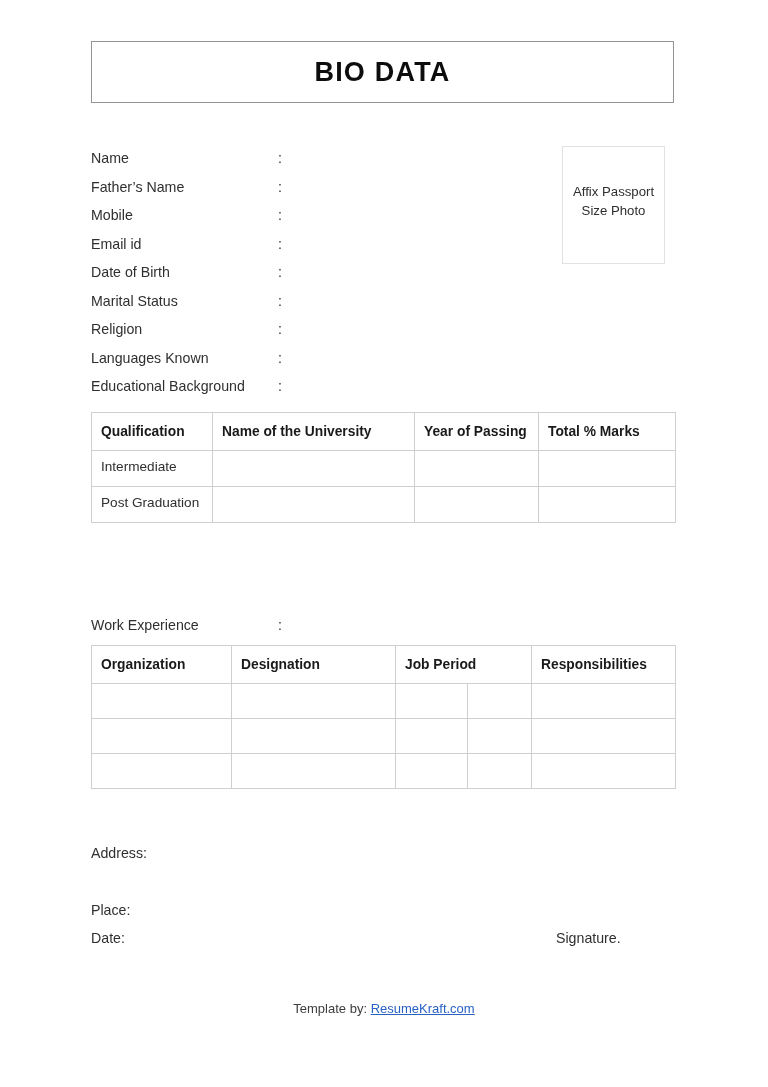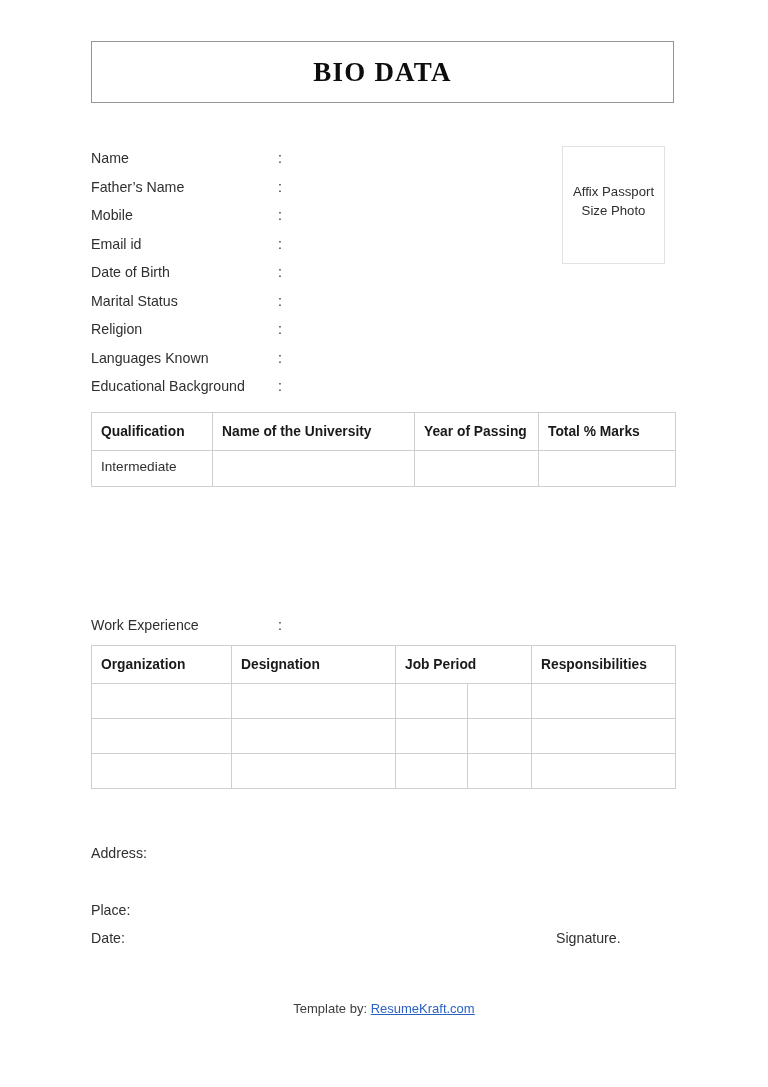--- a/index.html
+++ b/index.html
@@ -31,21 +31,21 @@
     top: 41px;
     width: 583px;
     height: 62px;
     border: 1.6px solid #949494;
     box-sizing: border-box;
     display: flex;
     align-items: center;
     justify-content: center;
   }
   .title-text {
-    font-family: Liberation Serif, serif;
+    font-family: Liberation Sans, sans-serif;
     font-weight: bold;
     font-size: 27px;
     letter-spacing: 1.2px;
     color: #0d0d0d;
   }
 
   
   .details {
     position: absolute;
     left: 91px;
@@ -265,20 +265,26 @@
         <th>Total % Marks</th>
       </tr>
     </thead>
     <tbody>
       <tr>
         <td>Intermediate</td>
         <td></td>
         <td></td>
         <td></td>
       </tr>
+      <tr>
+        <td>Post Graduation</td>
+        <td></td>
+        <td></td>
+        <td></td>
+      </tr>
     </tbody>
   </table>
 
   <div class="work-label-row">
     <span class="detail-label">Work Experience</span>
     <span class="detail-colon">:</span>
   </div>
 
   <table class="grid" id="work-table">
     <colgroup>

